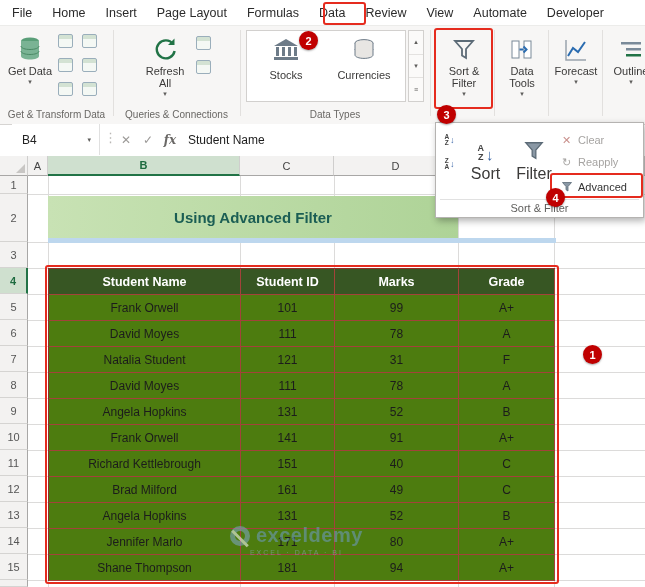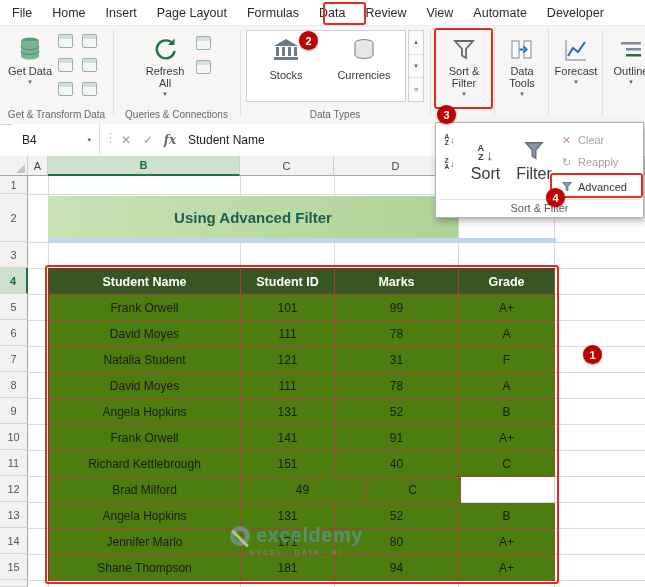--- a/index.html
+++ b/index.html
@@ -353,20 +353,21 @@
         <div class="td c3">A+</div>
       </div>
         <div class="trow">
         <div class="td c0">Richard Kettlebrough</div>
         <div class="td c1">151</div>
         <div class="td c2">40</div>
         <div class="td c3">C</div>
       </div>
         <div class="trow">
         <div class="td c0">Brad Milford</div>
+        <div class="td c1">161</div>
         <div class="td c2">49</div>
         <div class="td c3">C</div>
       </div>
         <div class="trow">
         <div class="td c0">Angela Hopkins</div>
         <div class="td c1">131</div>
         <div class="td c2">52</div>
         <div class="td c3">B</div>
       </div>
         <div class="trow">

